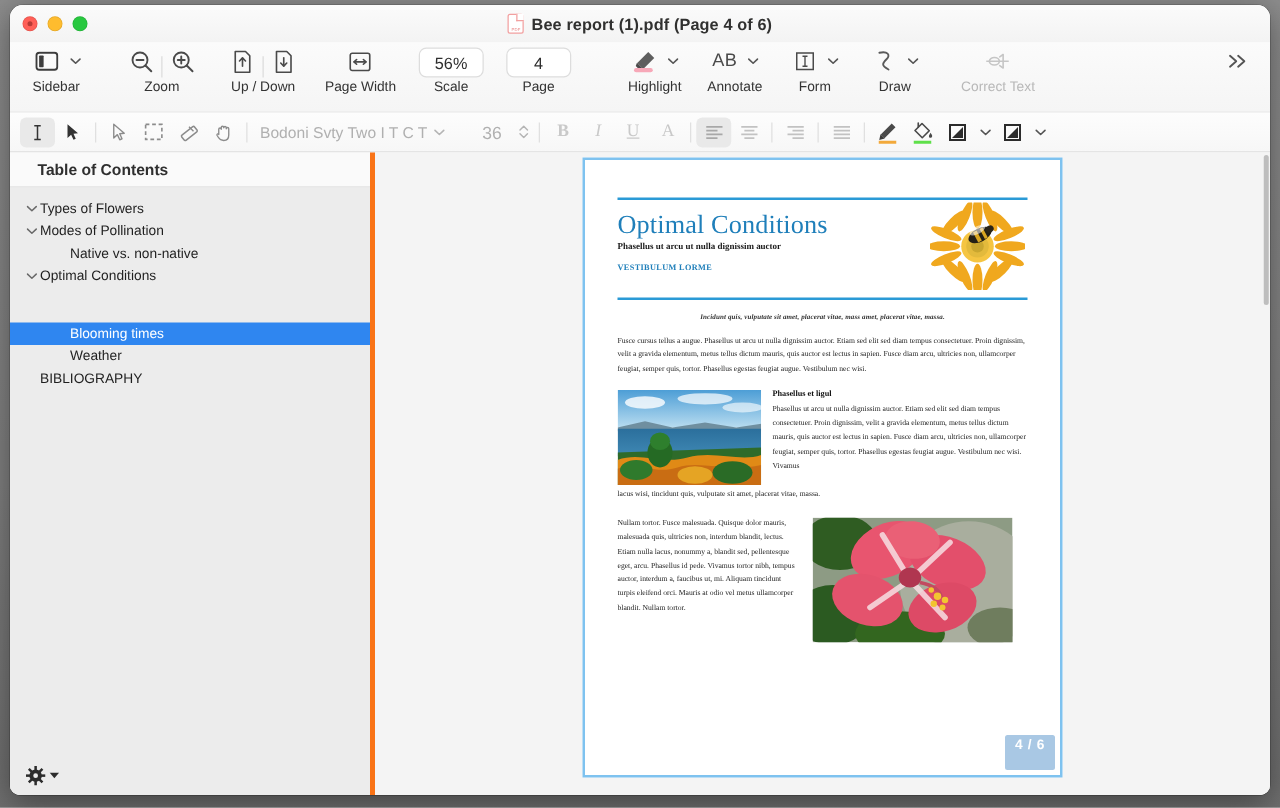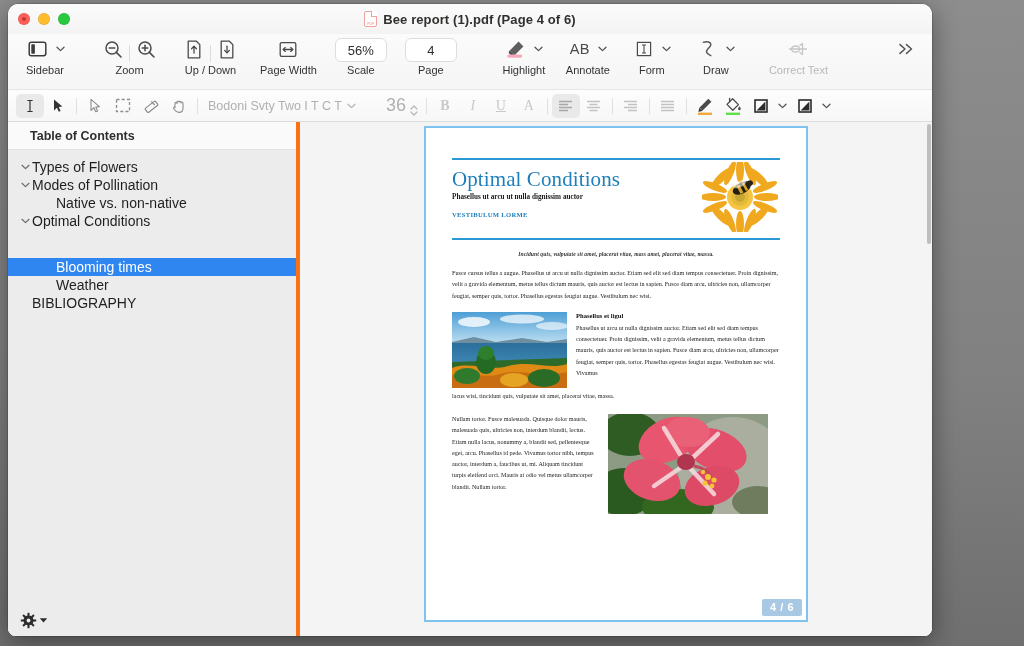--- a/index.html
+++ b/index.html
@@ -10,21 +10,21 @@
     overflow: hidden;
   }
   #desktop {
     position: relative; width: 1024px; height: 646px;
     background: linear-gradient(180deg,#8d8d8d 0%,#808080 60%,#6f6f6f 100%);
   }
 
   
   #window {
     position: absolute; left: 8px; top: 4px;
-    width: 924px; height: 632px;
+    width: 1008px; height: 632px;
     background: #ffffff;
     border-radius: 10px 10px 8px 8px;
     box-shadow: 0 6px 26px rgba(0,0,0,.42), 0 0 0 .5px rgba(0,0,0,.28);
     overflow: hidden;
     display: flex; flex-direction: column;
   }
 
   
   .titlebar {
     height: 30px; flex: 0 0 30px;
@@ -113,22 +113,22 @@
     width: 28px; height: 24px; display: flex; align-items: center; justify-content: center;
     border-radius: 5px;
   }
   .fbtn.active { background: #e9e9e9; }
   .fsep { width: 1px; height: 16px; background: #e0e0e0; margin: 0 4px; }
   .fontname {
     display:flex; align-items:center; gap:5px;
     font-size: 12.5px; color: #b0b0b0; padding: 0 6px; white-space: nowrap;
   }
   .fontsize {
-    display:flex; align-items:flex-end; gap:4px;
-    font-size: 18px; color: #b0b0b0; padding: 0 4px;
+    display:flex; align-items:center; gap:14px;
+    font-size: 14px; color: #b0b0b0; padding: 0 4px;
   }
   .stepper { display:flex; flex-direction:column; gap:1px; }
   .bicon { font-size: 14px; color: #c9c9c9; font-family:"Liberation Serif",serif; }
 
   
   .body {
     flex: 1 1 auto; display: flex; min-height: 0; background: #f4f4f4;
   }
 
   
@@ -136,21 +136,21 @@
     width: 292px; flex: 0 0 292px; display: flex; flex-direction: column;
     background: #ececec; border-right: 4px solid #f97316;
   }
   .toc-header {
     height: 28px; flex: 0 0 28px; display: flex; align-items: center;
     padding-left: 22px; font-size: 12.5px; font-weight: bold; color: #2f2f2f;
     background: #fafafa; border-bottom: 1px solid #e2e2e2;
   }
   .toc-list { flex: 1 1 auto; padding-top: 8px; overflow: hidden; }
   .toc-row {
-    height: 18px; display: flex; align-items: center; font-size: 14px;
+    height: 18px; display: flex; align-items: center; font-size: 11px;
     color: #1f1f1f; padding-left: 10px; white-space: nowrap;
   }
   .toc-row .tw {
     width: 14px; flex: 0 0 14px; display:flex; align-items:center; justify-content:center;
   }
   .toc-row.lvl0 .txt { padding-left: 0px; }
   .toc-row.lvl1 .txt { padding-left: 24px; }
   .toc-row.selected { background: #2f86f0; color: #ffffff; margin-top: 28px; }
   .toc-row.selected .txt { color:#fff; }
   .sidebar-footer {
@@ -219,21 +219,21 @@
     line-height: 1.85; margin-top: 3px;
   }
   .doc-sec2 { display: flex; gap: 14px; margin-top: 12px; }
   .sec2-text { width: 142px; flex: 0 0 142px; }
   .hibiscus-img { flex: 1 1 auto; height: 100px; position: relative; overflow:hidden; }
 
   .page-badge {
     position: absolute; right: 4px; bottom: 4px;
     background: #a9c8e4; color: #ffffff;
     font-size: 11px; font-weight: bold; letter-spacing: .5px;
-    padding: 2px 8px 3px 8px; border-radius: 2px; margin-left: 23px;
+    padding: 2px 8px 14px 8px; border-radius: 2px; margin-left: 23px;
   }
 
   .vscroll {
     position: absolute; right: 1px; top: 2px; width: 4px; height: 120px;
     background: rgba(0,0,0,.22); border-radius: 3px;
   }
   svg { shape-rendering: geometricPrecision; }
 </style>
 </head>
 <body>

